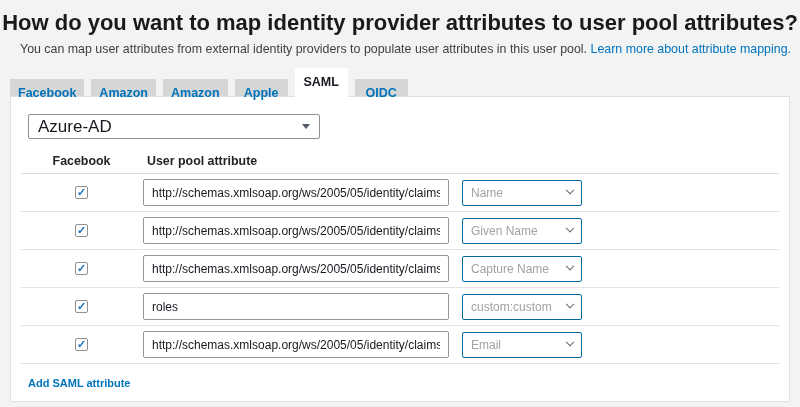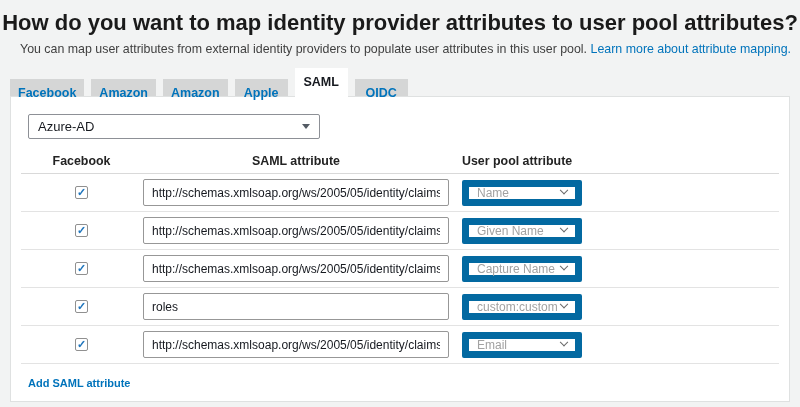--- a/index.html
+++ b/index.html
@@ -43,21 +43,21 @@
     background: #ffffff;
     border: 1px solid #dfe1e1;
     position: relative; z-index: 1;
   }
   .provider-select {
     margin: 17px 0 0 17px;
     width: 292px; height: 25px;
     background: #fff;
     border: 1px solid #8d9096; border-radius: 2px;
     display: flex; align-items: center; justify-content: space-between;
-    padding: 0 9px; font-size: 13px; color: #16191f;
+    padding: 0 9px; font-size: 17px; color: #16191f;
     cursor: pointer;
   }
   .provider-caret {
     width: 0; height: 0;
     border-left: 4px solid transparent;
     border-right: 4px solid transparent;
     border-top: 5px solid #545b64;
   }
 
   .mapping-table { margin: 9px 10px 0; }
@@ -88,21 +88,21 @@
   .saml-input {
     width: 100%; height: 27px;
     border: 1px solid #979797; border-radius: 2px;
     padding: 0 8px; font-size: 12px; color: #16191f;
     font-family: "Liberation Sans", sans-serif;
     background: #fff;
   }
   .pool-select {
     width: 100%; height: 26px;
     background: #fff;
-    border: 7px solid #0369a1; border-radius: 2px;
+    border: 1px solid #0369a1; border-radius: 2px;
     display: flex; align-items: center; justify-content: space-between;
     padding: 0 8px; font-size: 12px; color: #a2a2a2;
     cursor: pointer;
   }
   .select-caret {
     width: 6px; height: 6px;
     border-right: 1.5px solid #696969;
     border-bottom: 1.5px solid #696969;
     transform: rotate(45deg) translate(-2px, -2px);
   }
@@ -136,21 +136,20 @@
 
   <div class="provider-select">
     <span>Azure-AD</span>
     <span class="provider-caret"></span>
   </div>
 
   <div class="mapping-table">
 
     <div class="thead">
       <div class="col-capture">Facebook</div>
-      <div class="col-saml">SAML attribute</div>
       <div class="col-pool">User pool attribute</div>
     </div>
 
     <div class="trow">
       <div class="col-capture">
         <span class="checkbox">✓</span>
       </div>
       <div class="col-saml">
         <input class="saml-input" type="text" value="http://schemas.xmlsoap.org/ws/2005/05/identity/claims/name" style="">
       </div>

